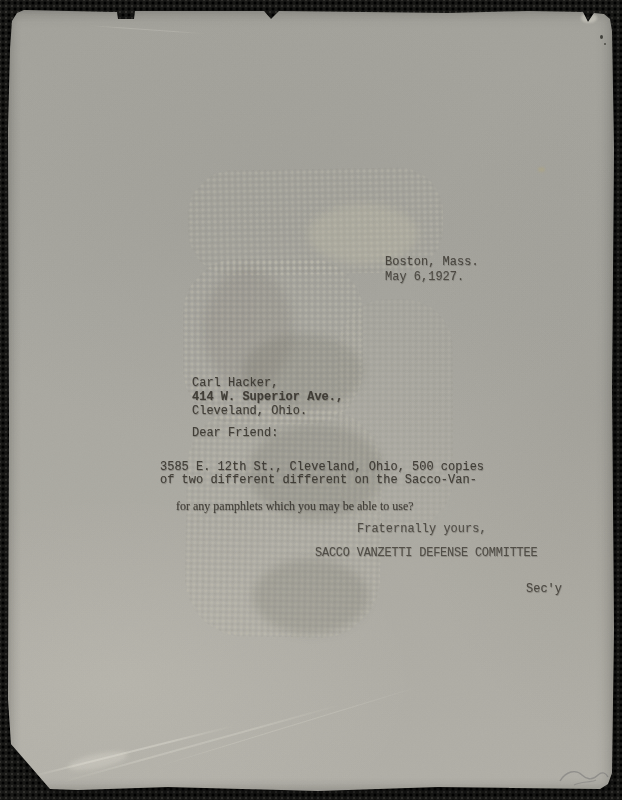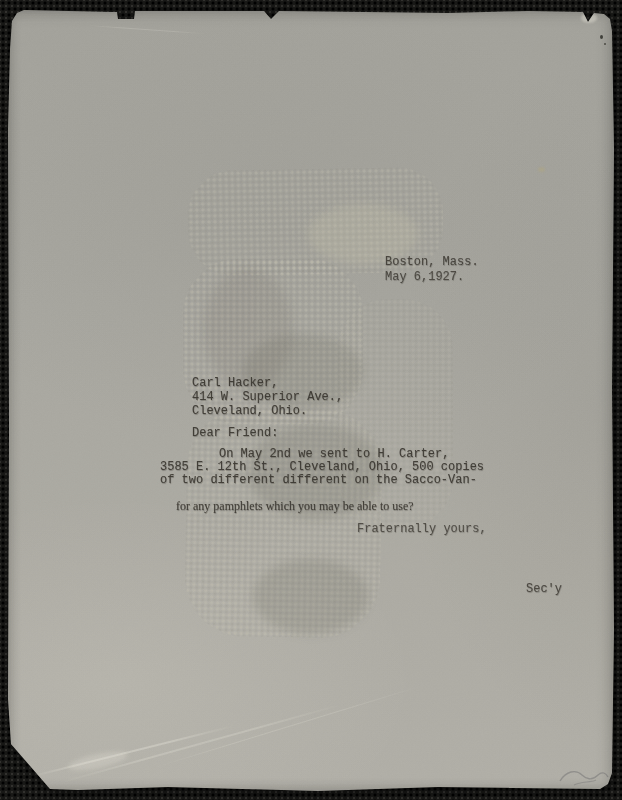--- a/index.html
+++ b/index.html
@@ -48,21 +48,21 @@
     filter:blur(0.4px);}
   .speck{position:absolute;border-radius:50%;pointer-events:none;}
   .tl{
     position:absolute;font-family:"Liberation Mono","DejaVu Sans Mono",monospace;
     font-size:12px;line-height:13px;color:rgba(55,52,45,0.9);white-space:pre;
     text-shadow:0.5px 0.5px 0.7px rgba(55,52,45,0.35), -0.2px -0.2px 0.5px rgba(55,52,45,0.18);
   }
   #date-city{left:377px;top:247px;opacity:0.92;}
   #date-date{left:377px;top:262px;opacity:0.88;}
   #rec-0{left:184px;top:368px;}
-  #rec-1{left:184px;top:382px;}
+  #rec-1{left:184px;top:382px;font-weight:bold;}
   #rec-2{left:184px;top:396px;}
   #salutation{left:184px;top:418px;}
   #body-0{left:211px;top:439px;}
   #body-1{left:152px;top:452px;}
   #body-2{left:152px;top:465px;}
   #body-3{left:152px;top:478px;}
   #body-4{left:168px;top:491px;font-family:Liberation Serif, serif;}
   #closing{left:349px;top:514px;opacity:0.85;}
   #org{left:307px;top:538px;letter-spacing:-0.25px;opacity:0.85;}
   #secy{left:470px;top:574px;opacity:0.9;margin-left:48px;}
@@ -99,25 +99,25 @@
       <path d="M4 20 C 10 10, 20 8, 26 14 C 30 18, 36 20, 42 14 C 46 10, 50 12, 52 16" stroke="rgba(75,75,80,0.32)" stroke-width="1.3" fill="none"></path>
       <path d="M18 24 C 26 20, 34 22, 40 19" stroke="rgba(75,75,80,0.25)" stroke-width="1.1" fill="none"></path>
     </svg>
 
     <div class="tl" id="date-city">Boston, Mass.</div>
     <div class="tl" id="date-date">May 6,1927.</div>
     <div class="tl" id="rec-0">Carl Hacker,</div>
     <div class="tl" id="rec-1">414 W. Superior Ave.,</div>
     <div class="tl" id="rec-2">Cleveland, Ohio.</div>
     <div class="tl" id="salutation">Dear Friend:</div>
-    <div class="tl" id="body-0">On May 2nd we sent to H. Carter,</div>
     <div class="tl" id="body-1">3585 E. 12th St., Cleveland, Ohio, 500 copies</div>
     <div class="tl" id="body-2">of two different different on the Sacco-Van-</div>
     <div class="tl" id="body-4">for any pamphlets which you may be able to use?</div>
     <div class="tl" id="closing">Fraternally yours,</div>
+    <div class="tl" id="org">SACCO VANZETTI DEFENSE COMMITTEE</div>
     <div class="tl" id="secy">Sec'y</div>
 
     <svg class="grain">
       <filter id="grainf">
         <feTurbulence type="fractalNoise" baseFrequency="0.9" numOctaves="2" stitchTiles="stitch"></feTurbulence>
         <feColorMatrix type="saturate" values="0"></feColorMatrix>
         <feComponentTransfer>
             <feFuncA type="linear" slope="0.10" intercept="0"></feFuncA>
           </feComponentTransfer>
       </filter>

